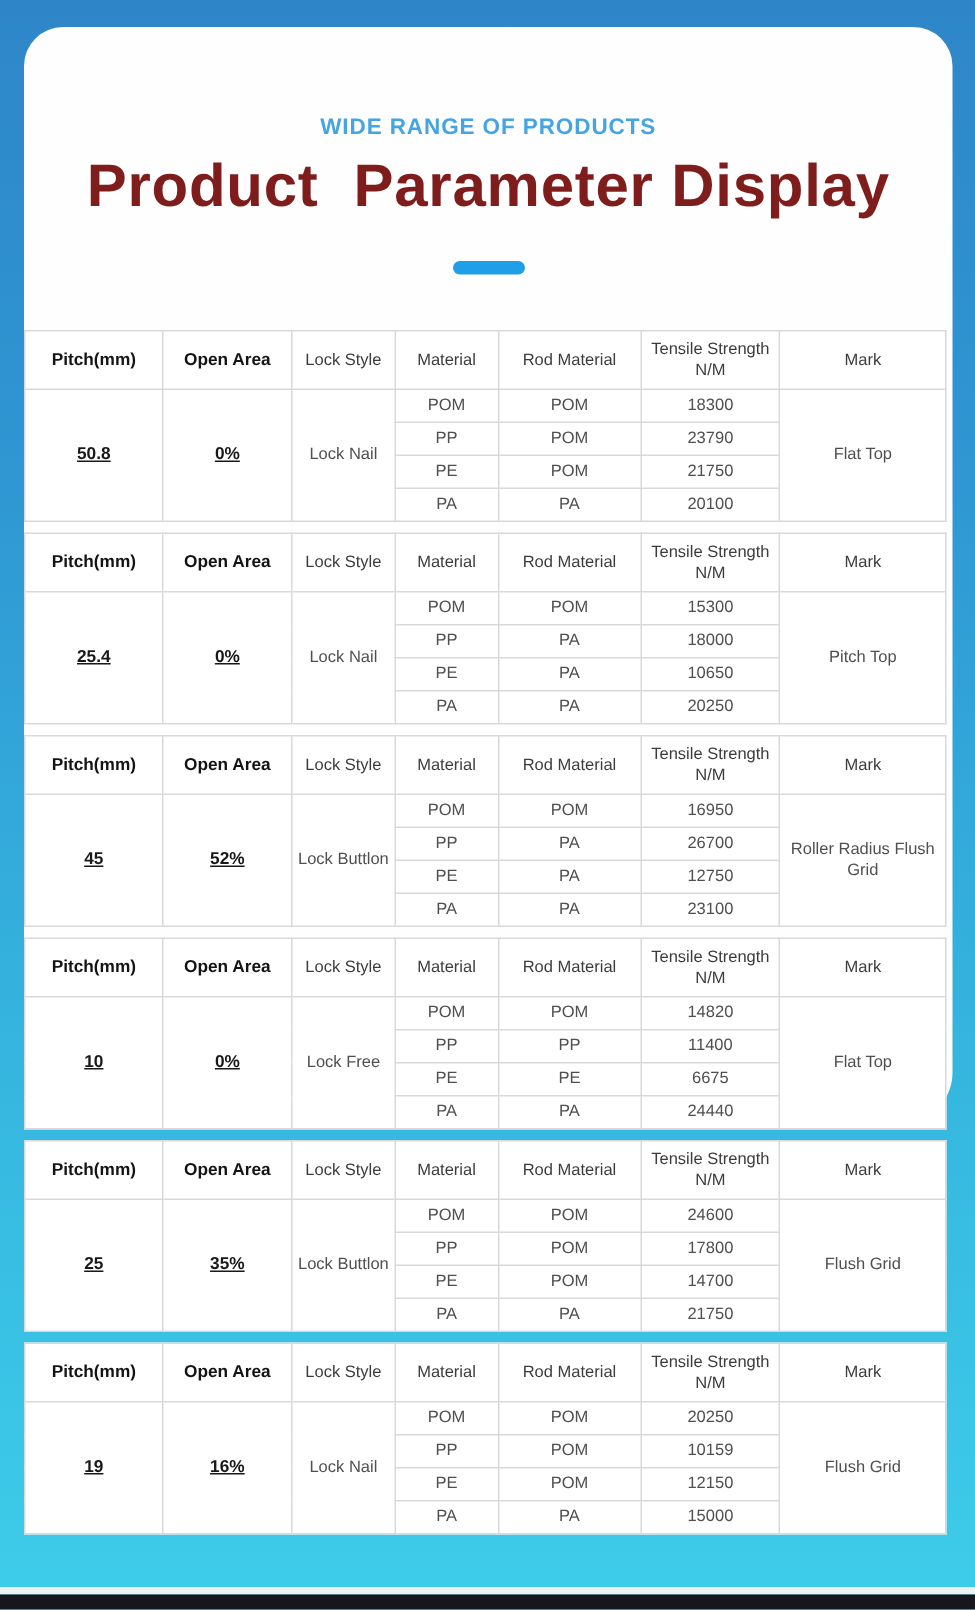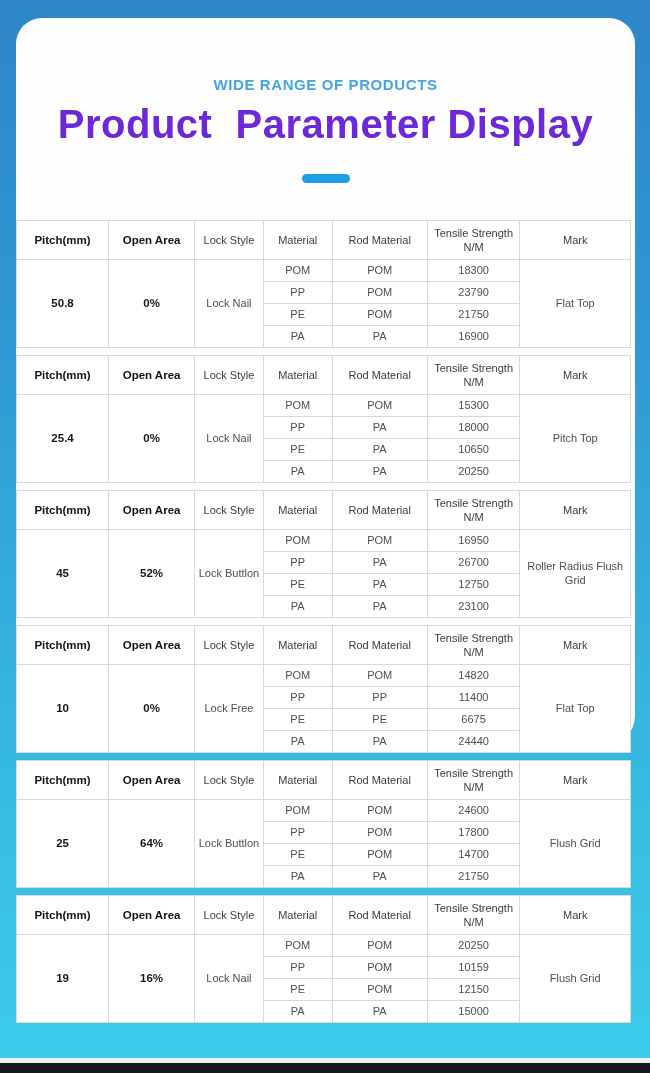--- a/index.html
+++ b/index.html
@@ -25,21 +25,21 @@
     text-align: center;
     font-size: 15px;
     font-weight: bold;
     letter-spacing: 0.6px;
     color: #45A5E2;
   }
   .title {
     text-align: center;
     font-size: 40px;
     font-weight: bold;
-    color: #6d28d9;
+    color: #7f1d1d;
     margin-top: 9px;
     white-space: pre;
     letter-spacing: 0.5px;
   }
   .dash {
     width: 48px;
     height: 9px;
     border-radius: 5px;
     background: #1E9FE8;
     margin: 27px auto 0 auto;
@@ -77,20 +77,21 @@
     height: 21px;
     font-size: 11px;
     color: #4F4F4F;
     padding: 0 3px;
     line-height: 1.25;
   }
   .ptable td.strong {
     font-weight: bold;
     color: #181818;
     font-size: 11.5px;
+    text-decoration: underline;
   }
   .footer-strip {
     position: absolute;
     left: 0; right: 0;
     bottom: 10px;
     height: 5px;
     background: #EDF1F1;
   }
   .footer-black {
     position: absolute;
@@ -145,21 +146,21 @@
             <td>23790</td>
           </tr>
           <tr>
             <td>PE</td>
             <td>POM</td>
             <td>21750</td>
           </tr>
           <tr>
             <td>PA</td>
             <td>PA</td>
-            <td>16900</td>
+            <td>20100</td>
           </tr>
         </tbody>
       </table>
       <table class="ptable">
         <colgroup>
           <col style="width: 15%;">
           <col style="width: 14%;">
           <col style="width: 11.2%;">
           <col style="width: 11.2%;">
           <col style="width: 15.5%;">
@@ -317,21 +318,21 @@
             <th>Lock Style</th>
             <th>Material</th>
             <th>Rod Material</th>
             <th><span>Tensile Strength</span><br><span>N/M</span></th>
             <th>Mark</th>
           </tr>
         </thead>
         <tbody>
           <tr>
             <td class="strong" rowspan="4">25</td>
-            <td class="strong" rowspan="4">64%</td>
+            <td class="strong" rowspan="4">35%</td>
             <td rowspan="4">Lock Buttlon</td>
             <td>POM</td>
             <td>POM</td>
             <td>24600</td>
             <td rowspan="4">Flush Grid</td>
           </tr>
           <tr>
             <td>PP</td>
             <td>POM</td>
             <td>17800</td>

